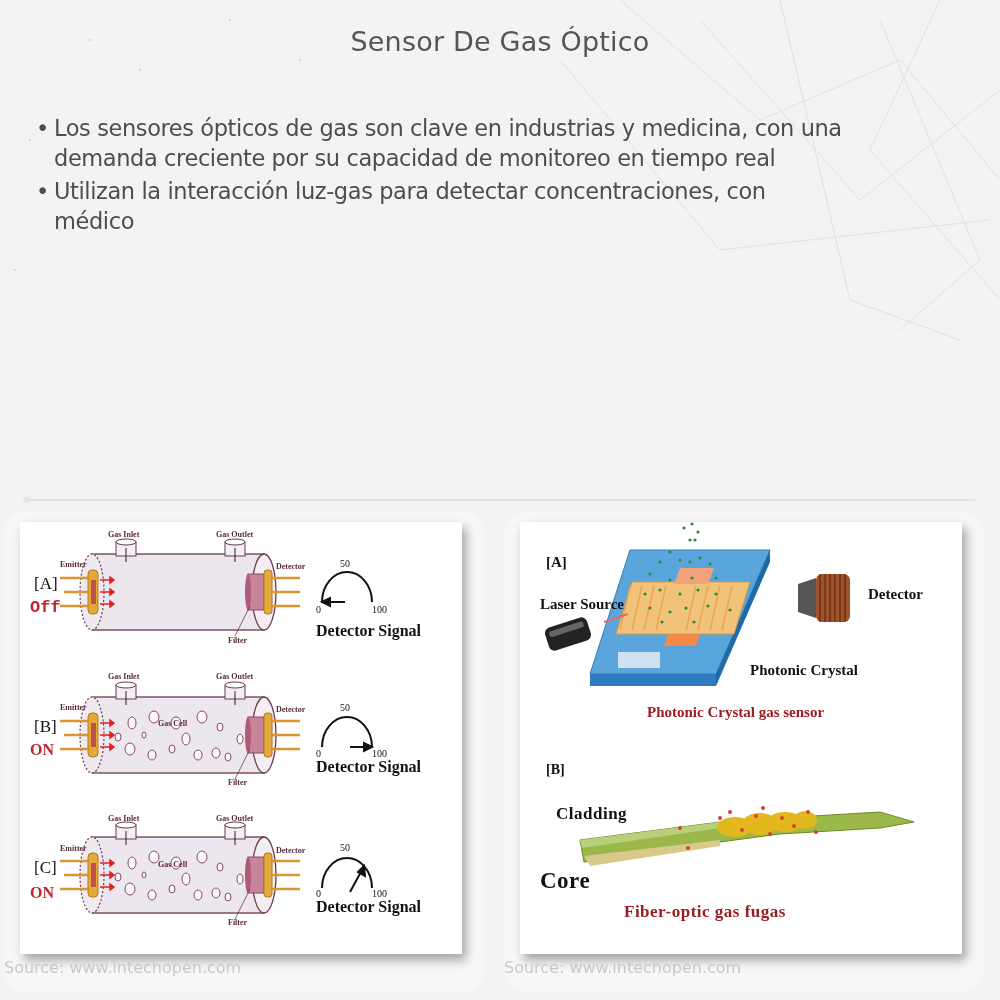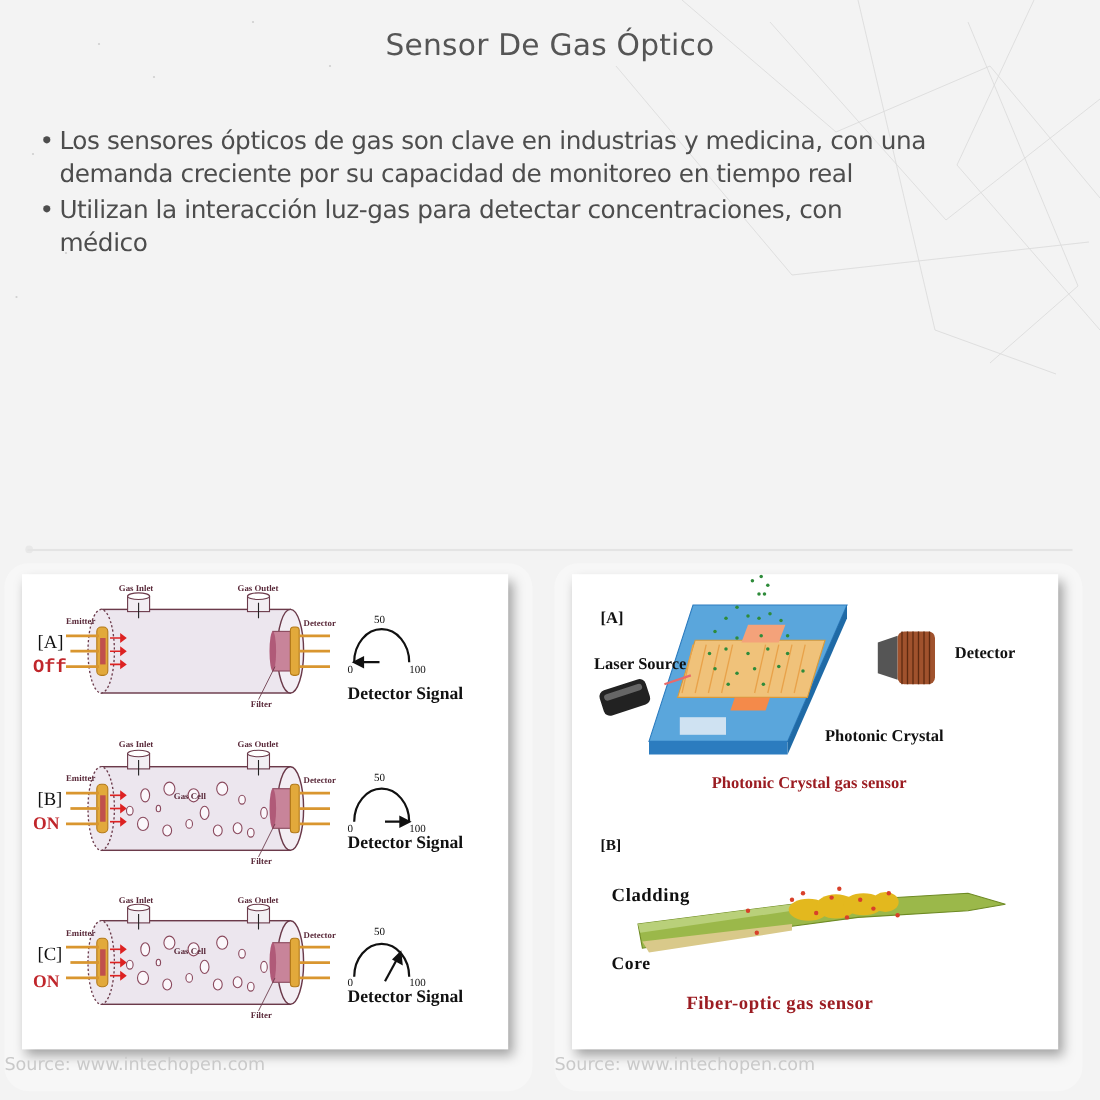--- a/index.html
+++ b/index.html
@@ -313,16 +313,16 @@
   </svg>
 
   <span class="lbl serif" style="left:26px;top:32px;font-size:15px;color:#111;font-weight:bold;">[A]</span>
   <span class="lbl serif" style="left:20px;top:74px;font-size:15px;color:#111;font-weight:bold;">Laser Source</span>
   <span class="lbl serif" style="left:348px;top:64px;font-size:15px;color:#111;font-weight:bold;">Detector</span>
   <span class="lbl serif" style="left:230px;top:140px;font-size:15px;color:#111;font-weight:bold;">Photonic Crystal</span>
   <span class="lbl serif" style="left:82px;top:182px;font-size:15px;color:#9b1c22;font-weight:bold;margin-left:45px;">Photonic Crystal gas sensor</span>
 
   <span class="lbl serif" style="left:26px;top:240px;font-size:14px;color:#111;font-weight:bold;">[B]</span>
   <span class="lbl serif" style="left:36px;top:282px;font-size:17px;color:#111;font-weight:bold;letter-spacing:0.5px;text-align:center;">Cladding</span>
-  <span class="lbl serif" style="left:36px;top:346px;font-size:16px;color:#111;font-weight:bold;letter-spacing:0.5px;">Core</span>
-  <span class="lbl serif" style="left:104px;top:380px;font-size:17px;color:#9b1c22;font-weight:bold;letter-spacing:0.5px;">Fiber-optic gas sensor</span>
+  <span class="lbl serif" style="left:20px;top:346px;font-size:23px;color:#111;font-weight:bold;letter-spacing:0.5px;">Core</span>
+  <span class="lbl serif" style="left:104px;top:380px;font-size:17px;color:#9b1c22;font-weight:bold;letter-spacing:0.5px;">Fiber-optic gas fugas</span>
 </div>
 <div class="src" style="left:504px;">Source: www.intechopen.com</div>
 
 </body></html>

